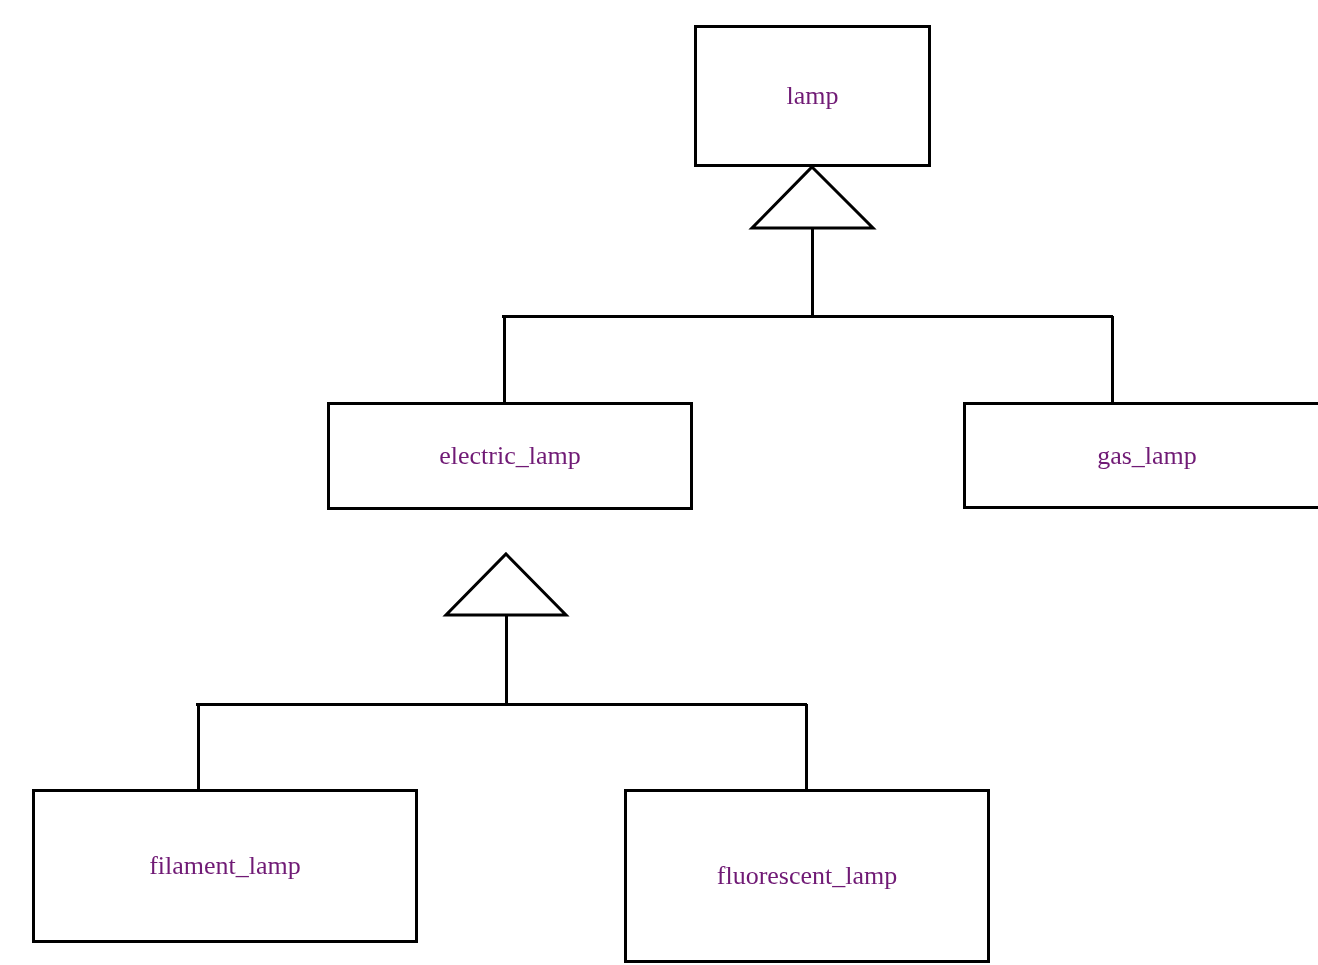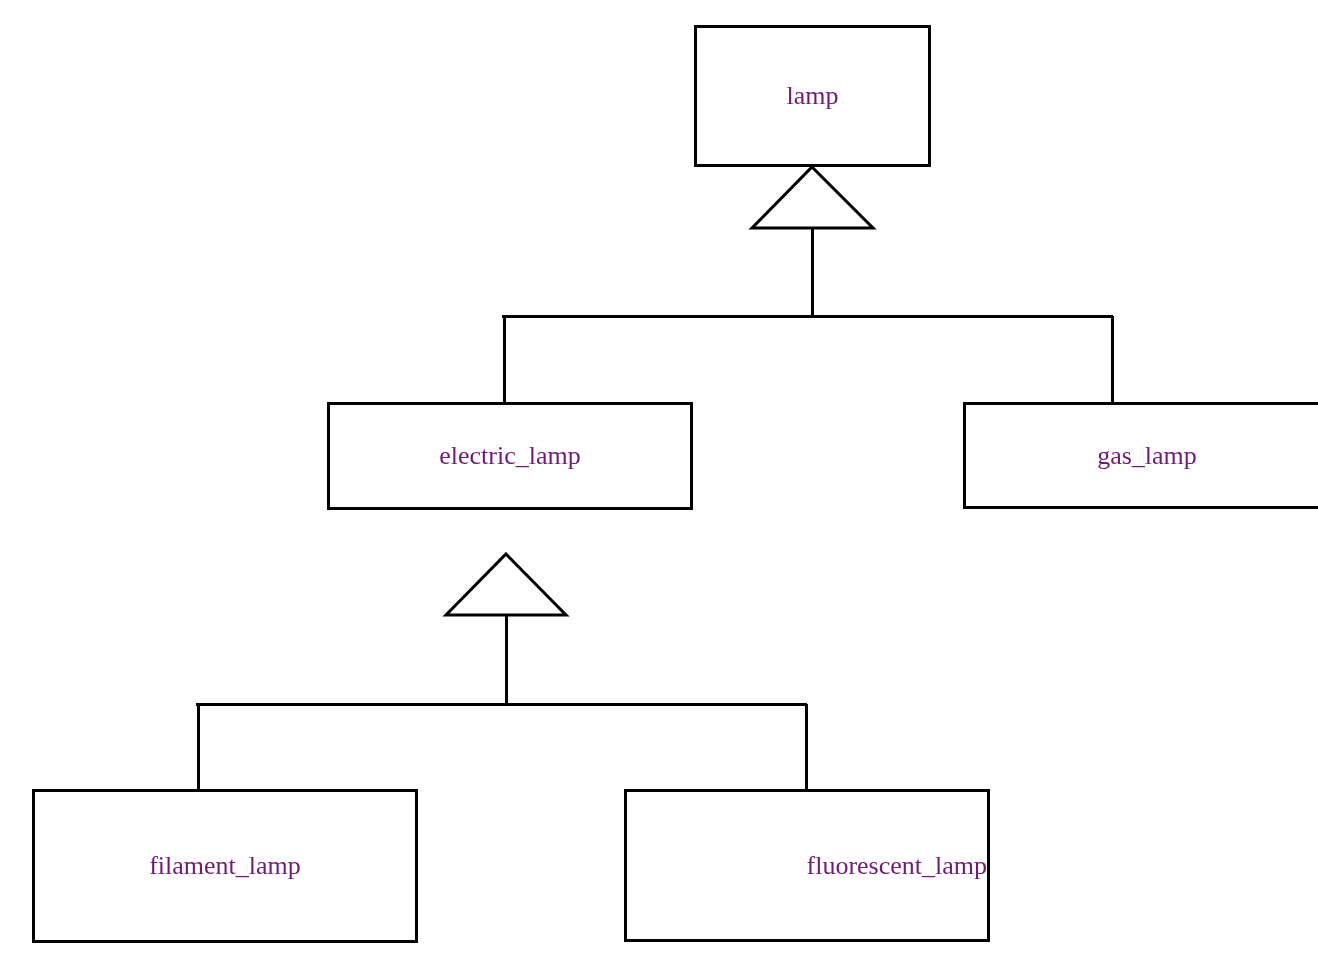--- a/index.html
+++ b/index.html
@@ -84,17 +84,17 @@
   </div>
 
   <div class="uml-class-box" style="left:956px; top:402px; width:368px; height:107px;margin-left:7px;">
     <span class="uml-class-name">gas_lamp</span>
   </div>
 
   <div class="uml-class-box" style="left:32px; top:789px; width:386px; height:154px;">
     <span class="uml-class-name">filament_lamp</span>
   </div>
 
-  <div class="uml-class-box" style="left:624px; top:789px; width:366px; height:153px;justify-content:flex-end;">
+  <div class="uml-class-box" style="left:624px; top:789px; width:366px; height:174px;">
     <span class="uml-class-name">fluorescent_lamp</span>
   </div>
 
 </div>
 
 </body></html>

